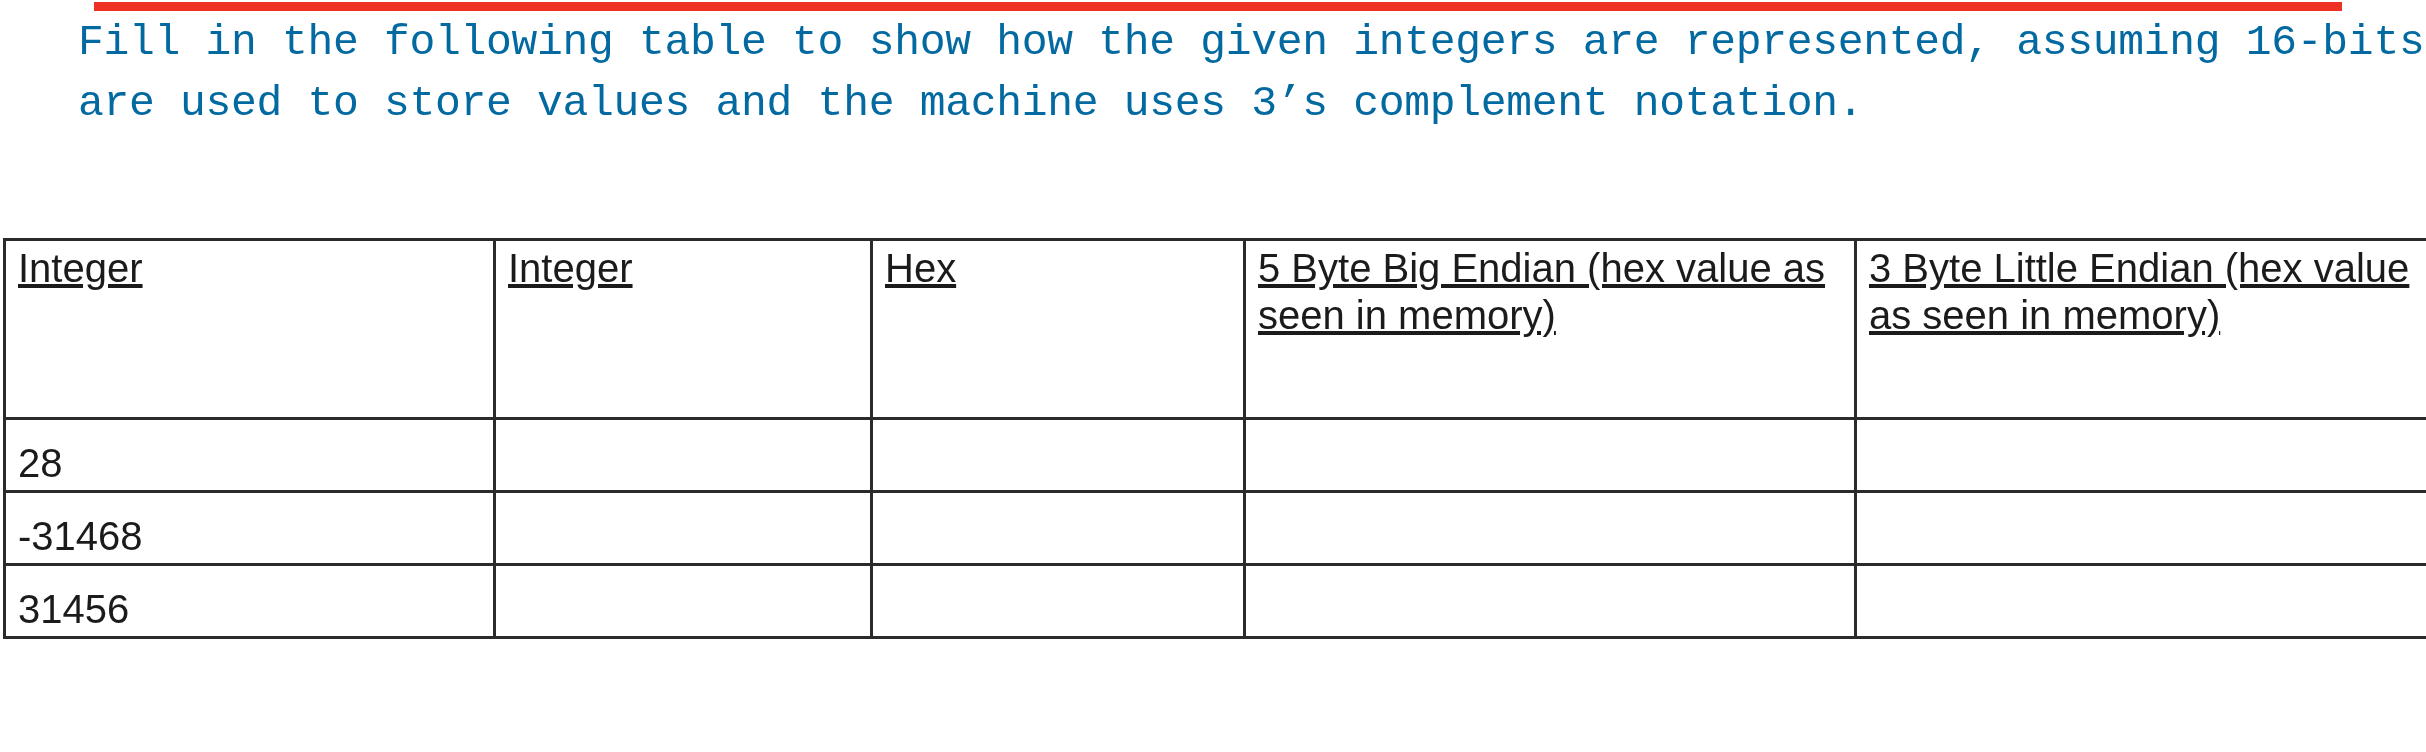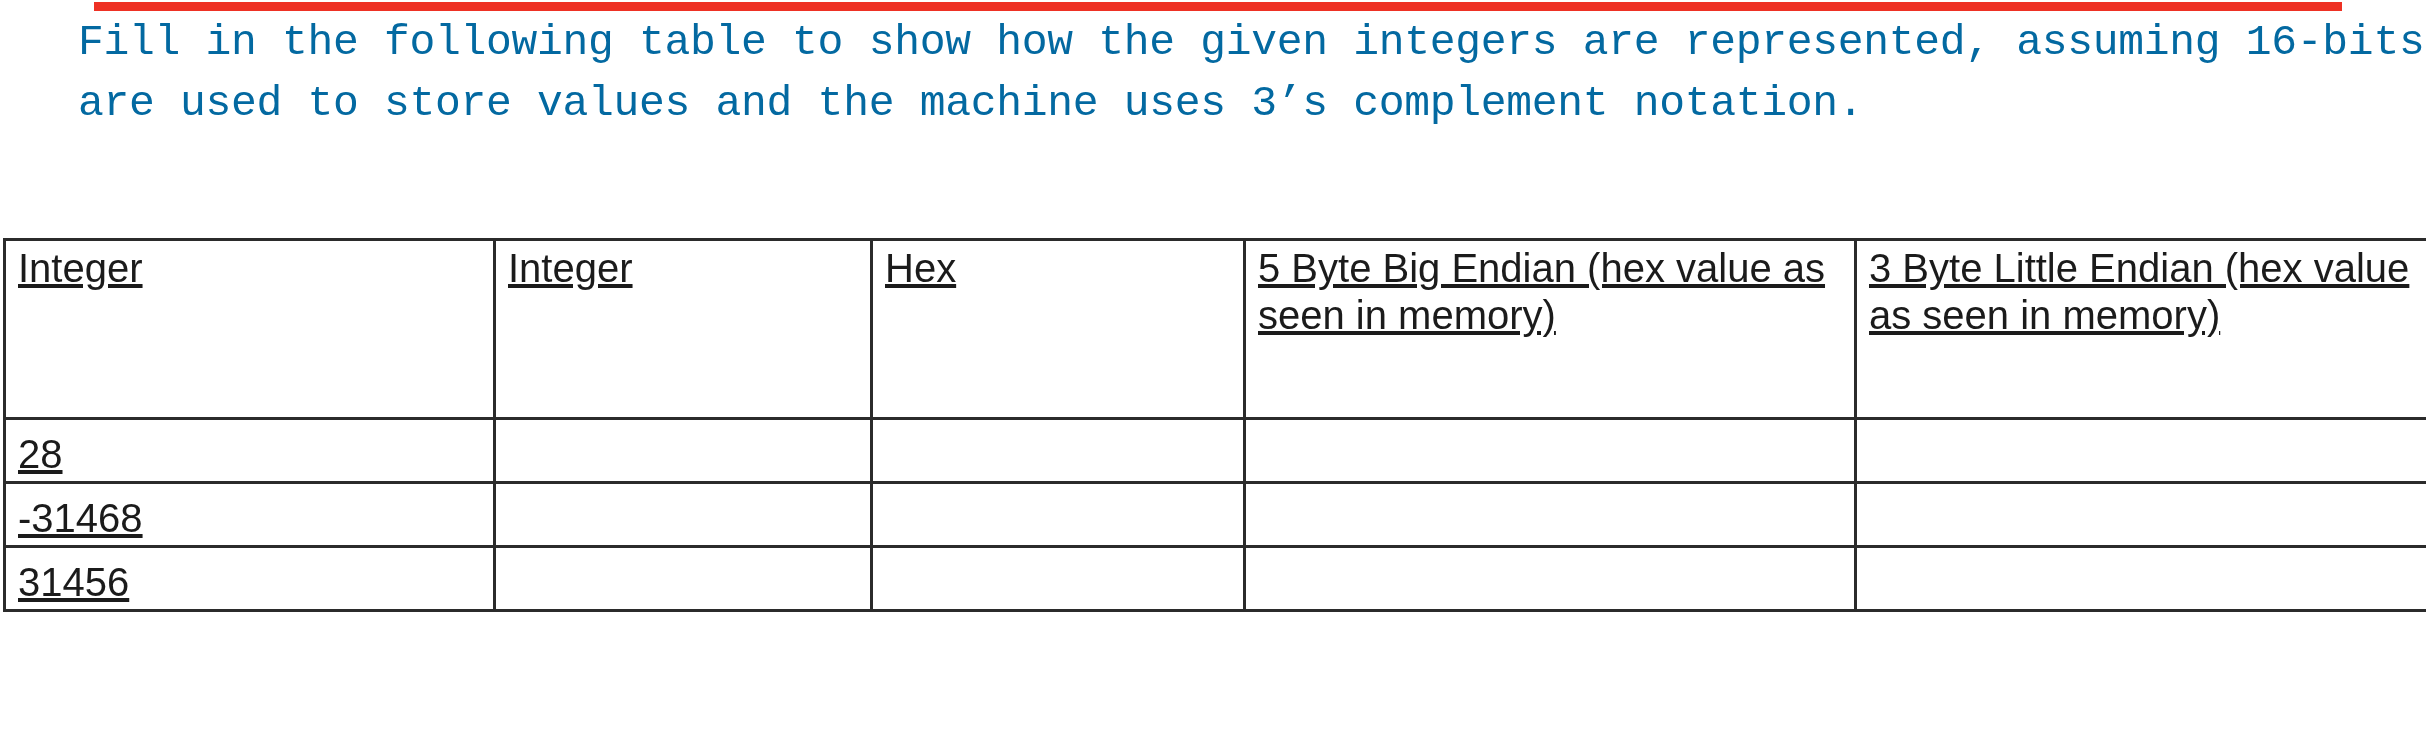--- a/index.html
+++ b/index.html
@@ -65,24 +65,23 @@
     font-weight: normal;
     line-height: 47px;
     background: #ffffff;
   }
   table.data-table tr.header-row th {
     height: 166px;
   }
   table.data-table tr.data-row td {
     height: 54px;
     line-height: 54px;
-    padding-top: 7px;
+    padding-top: 16px;
     padding-bottom: 0;
     vertical-align: middle;
-    text-decoration: underline;
   }
   
   table.data-table td:last-child,
   table.data-table th:last-child {
     border-right: none;
   }
   table.data-table tr:first-child th {
     border-top: 3px solid #2b2b2b;
   }
   .col-integer { width: 490px; }

